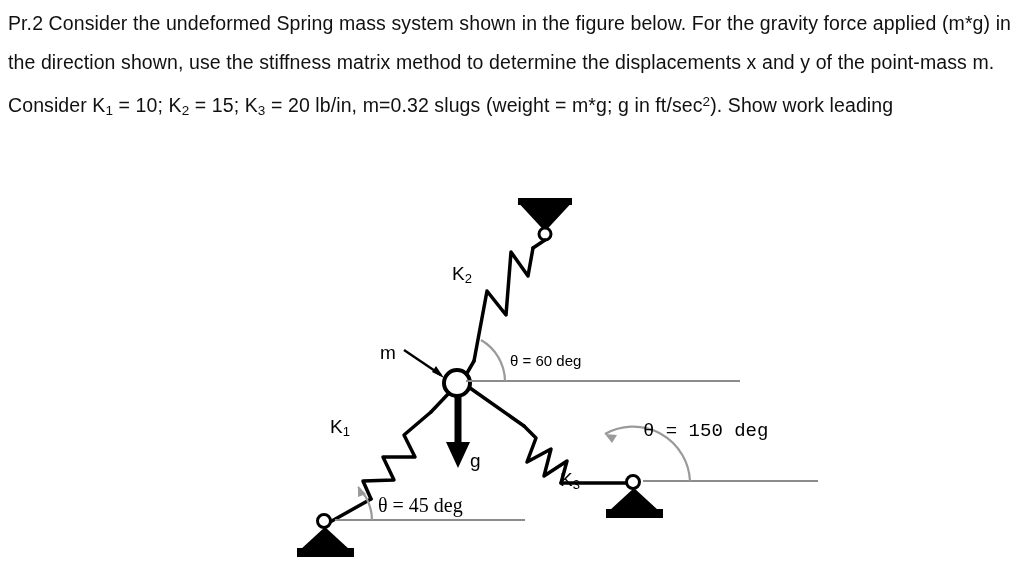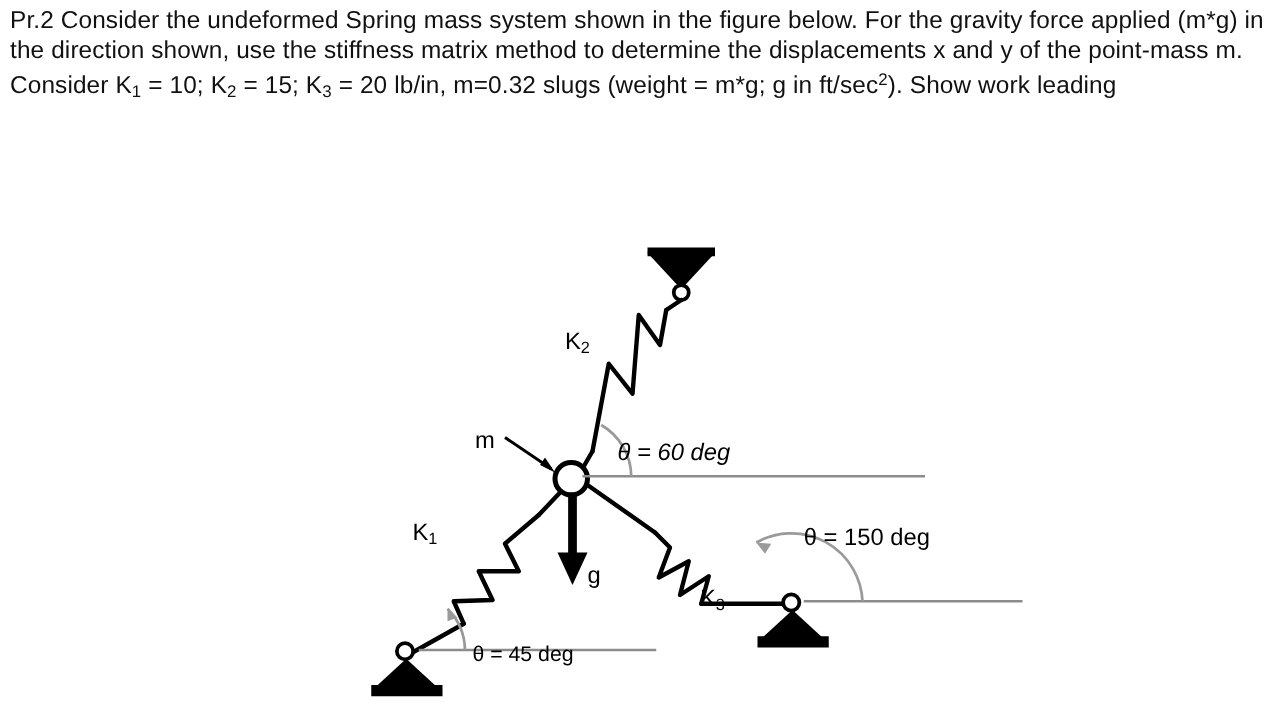--- a/index.html
+++ b/index.html
@@ -19,21 +19,21 @@
     position: relative;
     width: 1024px;
     height: 570px;
   }
   #problem-text {
     position: absolute;
     left: 8px;
     top: 4px;
     width: 1006px;
     font-size: 19.5px;
-    line-height: 24px;
+    line-height: 39px;
     color: #111111;
     letter-spacing: 0.1px;
   }
   #problem-text .sub {
     font-size: 13.5px;
     vertical-align: -0.25em;
   }
   #problem-text .sup {
     font-size: 13.5px;
     vertical-align: 0.45em;
@@ -54,23 +54,23 @@
   }
   .fig-label .sub {
     font-size: 13px;
     vertical-align: -0.25em;
   }
   #lbl-k2 { left: 452px; top: 113px; }
   #lbl-k1 { left: 330px; top: 266px; }
   #lbl-k3 { left: 560px; top: 319px; }
   #lbl-m  { left: 380px; top: 192px; }
   #lbl-g  { left: 470px; top: 300px; }
-  #lbl-theta-60  { left: 494px; top: 202px; font-size: 19px; font-style: italic; }
-  #lbl-theta-150 { left: 643px; top: 270px; font-size: 19px; }
-  #lbl-theta-45  { left: 378px; top: 364px; font-size: 17px; }
+  #lbl-theta-60  { left: 510px; top: 202px; font-size: 15px; }
+  #lbl-theta-150 { left: 643px; top: 270px; font-size: 19px; font-family: Liberation Mono, monospace; }
+  #lbl-theta-45  { left: 378px; top: 344px; font-size: 20px; font-family: Liberation Serif, serif; }
 </style>
 </head>
 <body>
 
 <div id="page">
 
   <div id="problem-text">
     <span>Pr.2 Consider the undeformed Spring mass system shown in the figure below. For the gravity force applied (m*g) in the direction shown, use the stiffness matrix method to determine the displacements x and y of the point-mass m.  Consider K</span><span class="sub">1</span><span> = 10; K</span><span class="sub">2</span><span> = 15; K</span><span class="sub">3</span><span> = 20 lb/in, m=0.32 slugs (weight = m*g; g in ft/sec</span><span class="sup">2</span><span>). Show work leading</span>
   </div>
 

